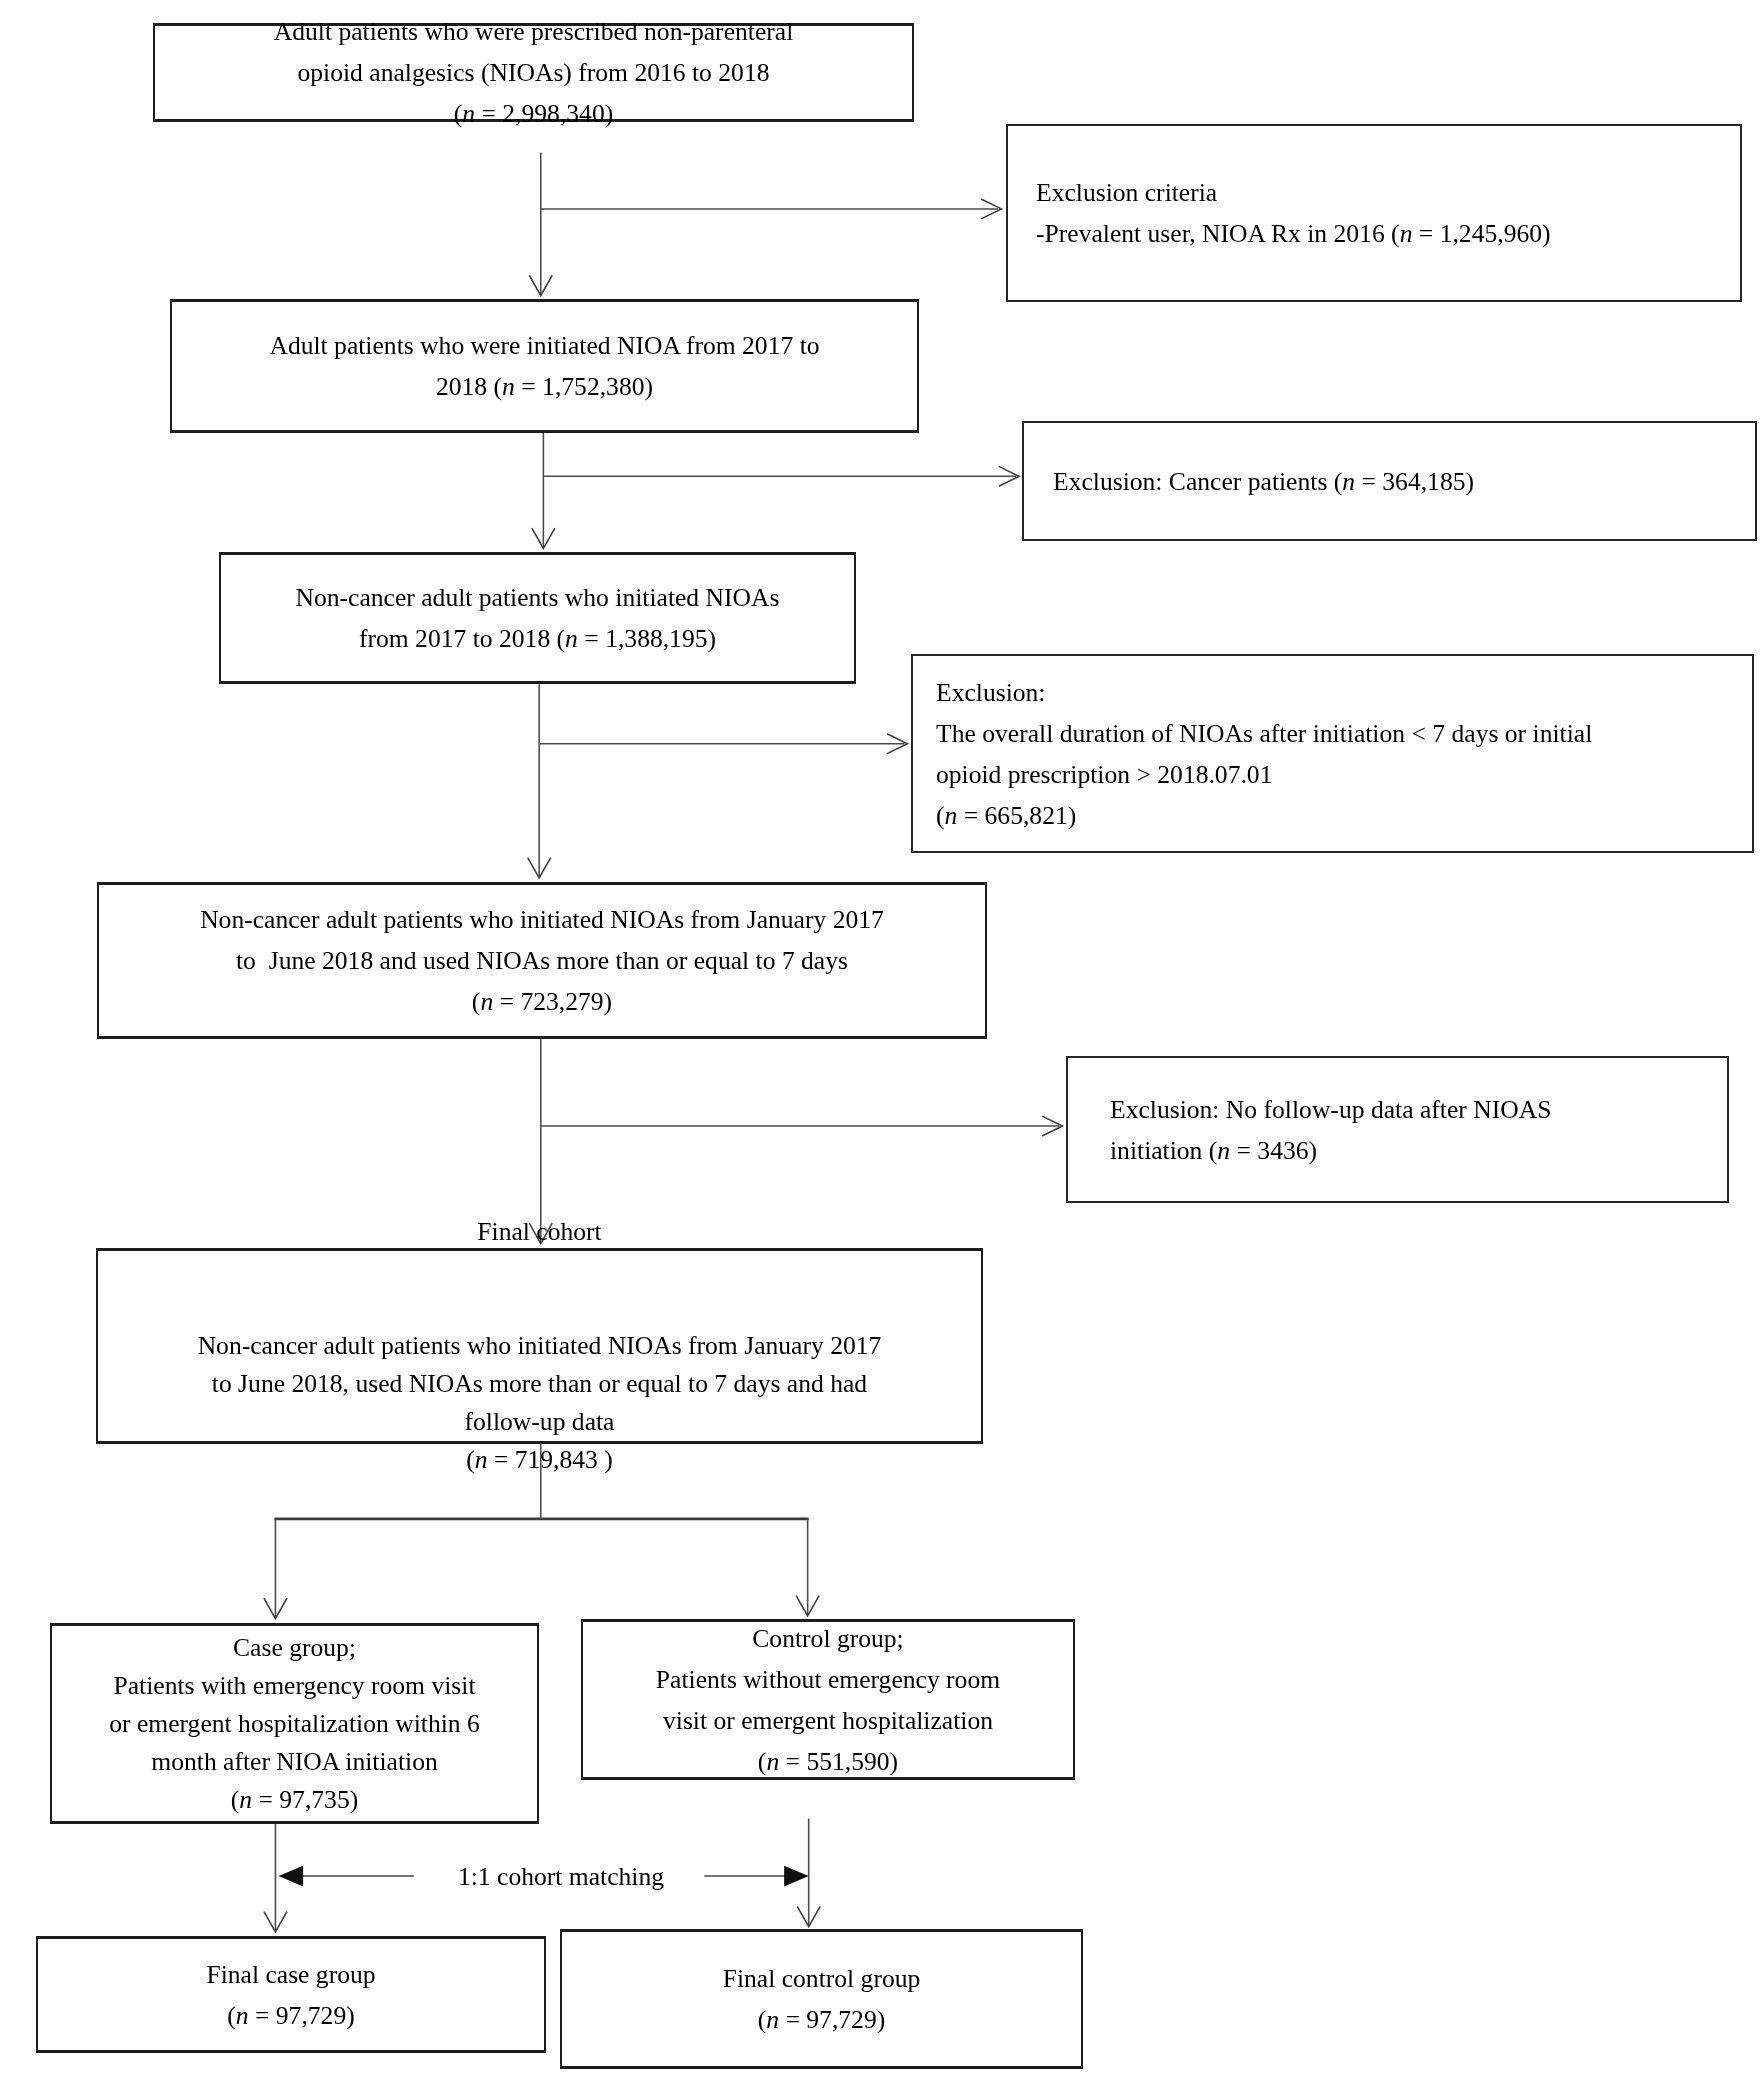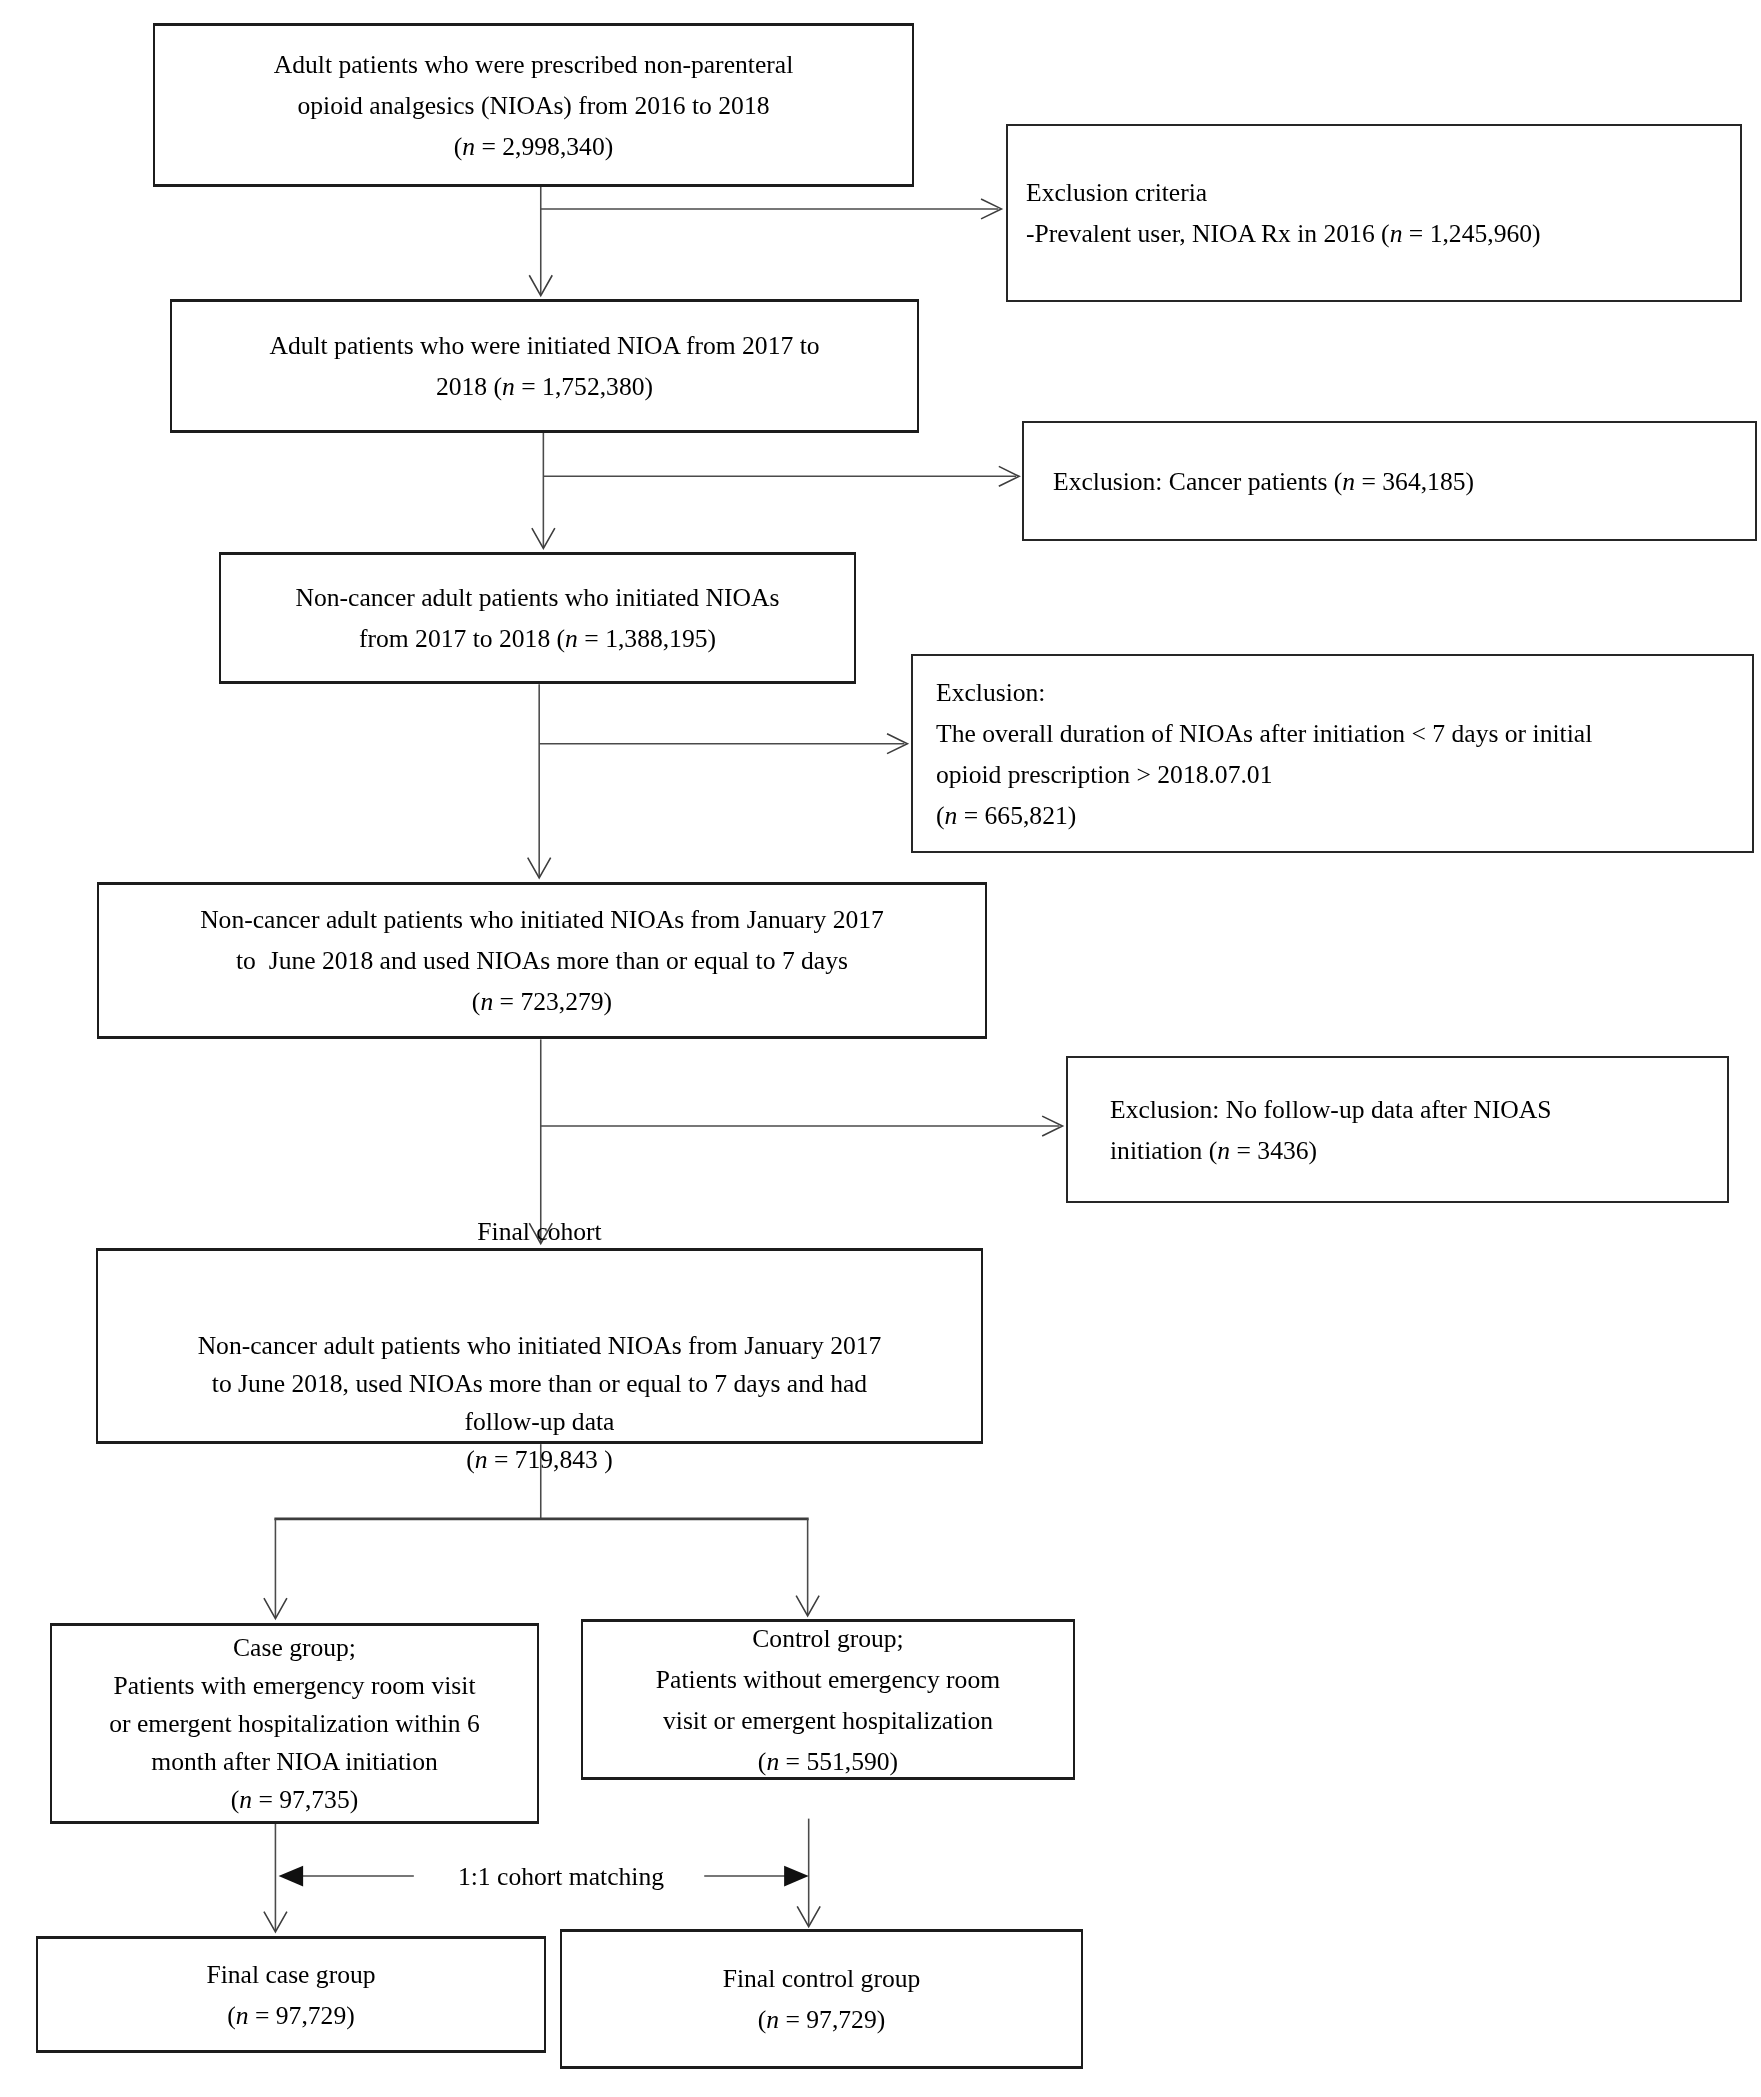--- a/index.html
+++ b/index.html
@@ -111,21 +111,21 @@
     <g>
       <path class="line" d="M566 3592 L792 3592"></path>
       <polygon class="fhead" points="533,3592 580,3572 580,3612"></polygon>
     </g>
     <g>
       <path class="line" d="M1348 3592 L1516 3592"></path>
       <polygon class="fhead" points="1548,3592 1501,3572 1501,3612"></polygon>
     </g>
   </svg>
 
-  <div class="box main" style="left:153px;top:23px;width:761px;height:164px">
+  <div class="box main" style="left:153px;top:23px;width:761px;height:99px">
     <div class="txt">Adult patients who were prescribed non-parenteral
 opioid analgesics (NIOAs) from 2016 to 2018
 (<i>n</i> = 2,998,340)</div>
   </div>
 
   <div class="box main" style="left:170px;top:299px;width:749px;height:134px">
     <div class="txt">Adult patients who were initiated NIOA from 2017 to
 2018 (<i>n</i> = 1,752,380)</div>
   </div>
 
@@ -168,21 +168,21 @@
   <div class="box main" style="left:36px;top:1936px;width:510px;height:117px">
     <div class="txt">Final case group
 (<i>n</i> = 97,729)</div>
   </div>
 
   <div class="box main" style="left:560px;top:1929px;width:523px;height:140px">
     <div class="txt">Final control group
 (<i>n</i> = 97,729)</div>
   </div>
 
-  <div class="box excl" style="left:1006px;top:124px;width:736px;height:178px;padding-left:18px;padding-right:15.7px">
+  <div class="box excl" style="left:1006px;top:124px;width:736px;height:178px;padding-left:28px;padding-right:15.7px">
     <div class="txt">Exclusion criteria
 -Prevalent user, NIOA Rx in 2016 (<i>n</i> = 1,245,960)</div>
   </div>
 
   <div class="box excl" style="left:1022px;top:421px;width:735px;height:120px;padding-left:29px;padding-right:15.7px">
     <div class="txt">Exclusion: Cancer patients (<i>n</i> = 364,185)</div>
   </div>
 
   <div class="box excl" style="left:911px;top:654px;width:843px;height:199px;padding-left:23px;padding-right:15.7px">
     <div class="txt">Exclusion:

